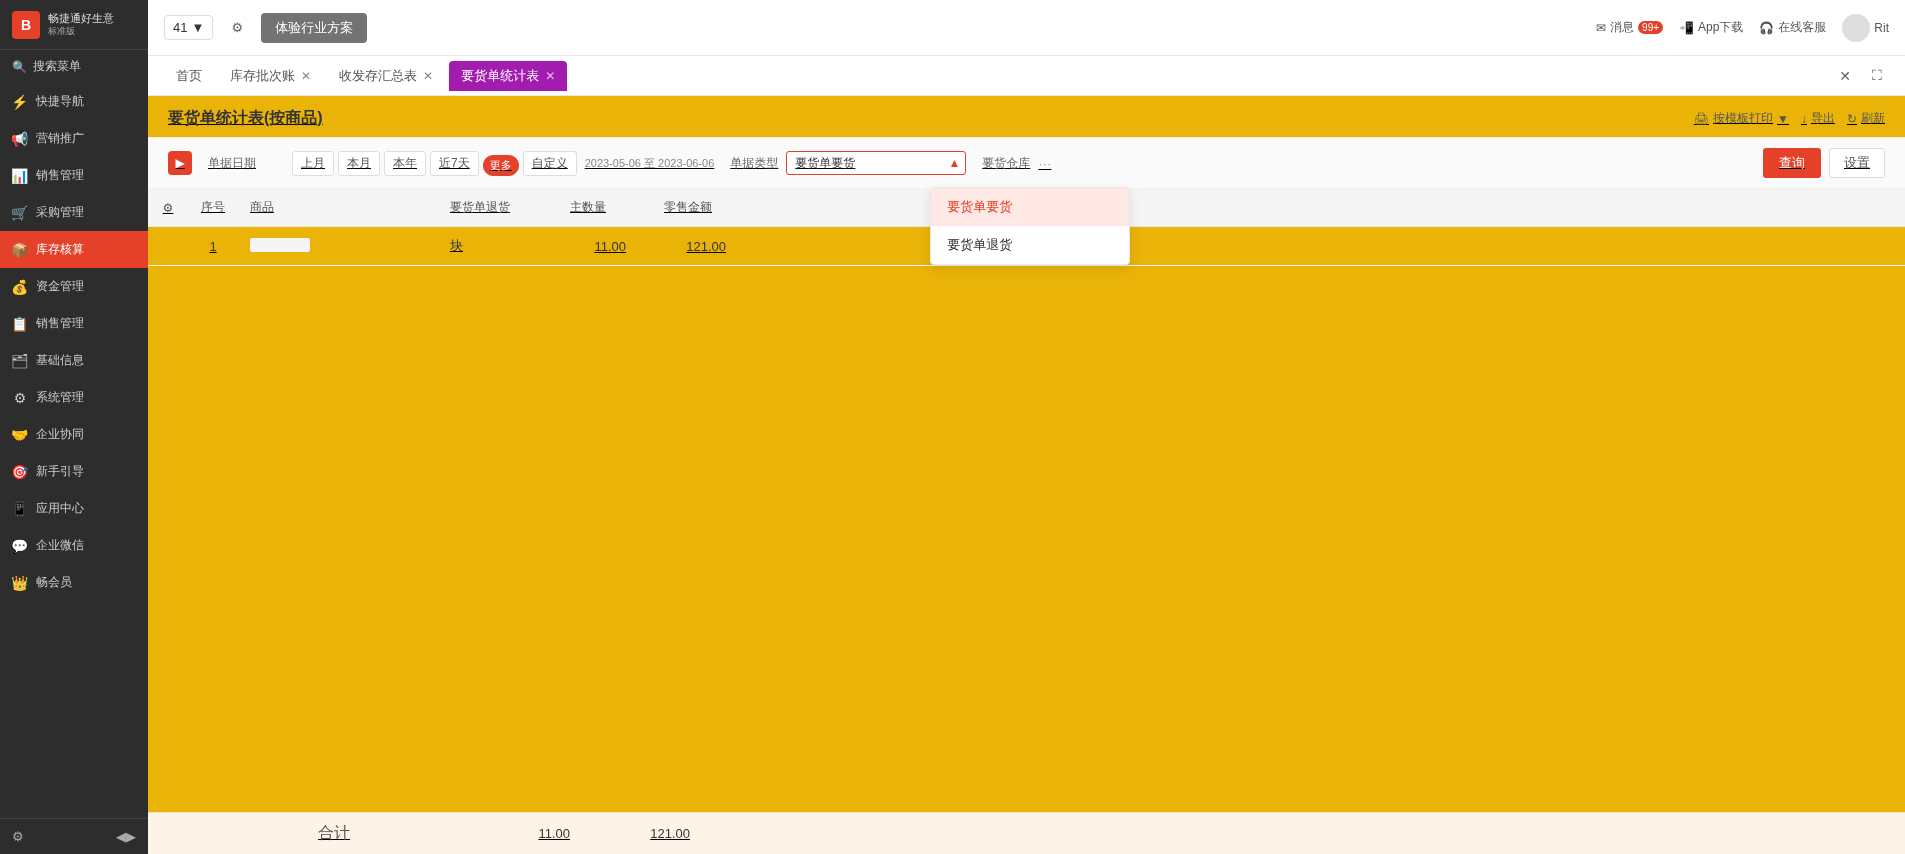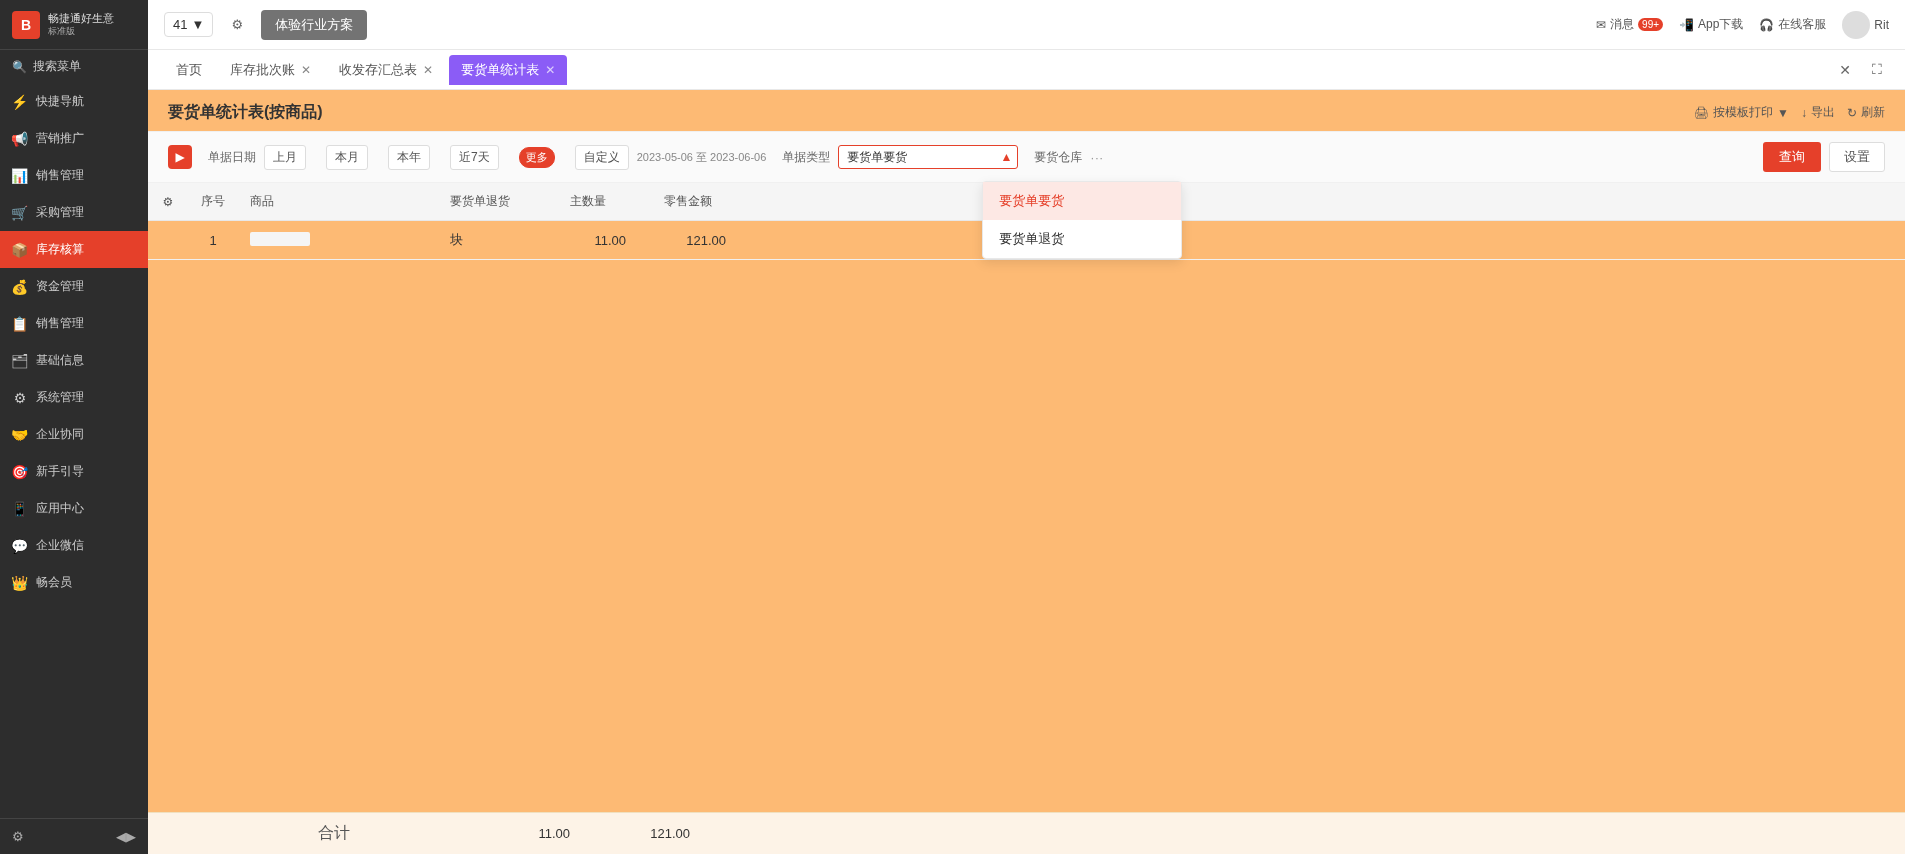--- a/index.html
+++ b/index.html
@@ -15,54 +15,54 @@
     .sidebar-nav { flex: 1; overflow-y: auto; }
     .sidebar-item { display: flex; align-items: center; padding: 10px 12px; cursor: pointer; color: #ccc; font-size: 12px; gap: 8px; }
     .sidebar-item.active { background: #e5402a; color: white; }
     .sidebar-item .item-icon { width: 16px; height: 16px; display: flex; align-items: center; justify-content: center; font-size: 14px; flex-shrink: 0; }
     .sidebar-bottom { padding: 10px 12px; display: flex; align-items: center; justify-content: space-between; border-top: 1px solid #444; }
 
     
     .main { flex: 1; display: flex; flex-direction: column; height: 854px; background: #f5f5f5; }
 
     
-    .top-header { height: 50px; background: #fff; display: flex; align-items: center; padding: 0 16px; border-bottom: 1px solid #e8e8e8; justify-content: space-between; flex-shrink: 0; }
+    .top-header { height: 56px; background: #fff; display: flex; align-items: center; padding: 0 16px; border-bottom: 1px solid #e8e8e8; justify-content: space-between; flex-shrink: 0; }
     .top-header-left { display: flex; align-items: center; gap: 12px; }
     .top-selector { display: flex; align-items: center; gap: 4px; font-size: 13px; color: #333; border: 1px solid #ddd; border-radius: 4px; padding: 4px 8px; cursor: pointer; }
     .top-settings { width: 24px; height: 24px; display: flex; align-items: center; justify-content: center; cursor: pointer; color: #666; }
     .top-trial-btn { background: #737373; color: white; border: none; padding: 6px 14px; border-radius: 4px; cursor: pointer; font-size: 13px; }
     .top-header-right { display: flex; align-items: center; gap: 16px; }
     .top-action { display: flex; align-items: center; gap: 4px; color: #555; font-size: 12px; cursor: pointer; }
     .badge { background: #e5402a; color: white; border-radius: 10px; font-size: 10px; padding: 1px 4px; }
     .avatar { width: 28px; height: 28px; background: #ddd; border-radius: 50%; }
 
     
     .tab-bar { height: 40px; background: #fff; display: flex; align-items: center; padding: 0 16px; border-bottom: 1px solid #e8e8e8; flex-shrink: 0; gap: 4px; }
     .tab-item { display: flex; align-items: center; padding: 6px 12px; cursor: pointer; font-size: 13px; color: #555; border-radius: 4px 4px 0 0; gap: 6px; white-space: nowrap; }
-    .tab-item.active { background: #8b5cf6; color: white; }
+    .tab-item.active { background: #a21caf; color: white; }
     .tab-close { font-size: 12px; cursor: pointer; opacity: 0.7; }
     .tab-home { color: #555; font-size: 13px; padding: 6px 12px; cursor: pointer; }
     .tab-right { margin-left: auto; display: flex; align-items: center; gap: 8px; }
     .tab-icon-btn { width: 24px; height: 24px; display: flex; align-items: center; justify-content: center; cursor: pointer; color: #666; font-size: 14px; }
 
     
-    .page-content { flex: 1; background: #fdba74; margin: 0; overflow: hidden; display: flex; flex-direction: column; }
+    .page-content { flex: 1; background: #eab308; margin: 0; overflow: hidden; display: flex; flex-direction: column; text-decoration: underline; }
 
     
     .page-title-bar { padding: 12px 20px 8px; display: flex; align-items: center; justify-content: space-between; border-bottom: 1px solid #f0f0f0; flex-shrink: 0; }
     .page-title { font-size: 16px; font-weight: bold; color: #333; }
     .page-title-actions { display: flex; align-items: center; gap: 12px; }
     .action-link { display: flex; align-items: center; gap: 4px; color: #555; font-size: 12px; cursor: pointer; }
 
     
     .filter-bar { padding: 10px 20px; display: flex; align-items: center; gap: 16px; border-bottom: 1px solid #f0f0f0; flex-shrink: 0; background: #fafafa; flex-wrap: wrap; }
     .filter-expand-btn { width: 24px; height: 24px; background: #e5402a; color: white; border-radius: 4px; display: flex; align-items: center; justify-content: center; cursor: pointer; font-size: 12px; flex-shrink: 0; }
     .filter-group { display: flex; align-items: center; gap: 8px; }
     .filter-label { font-size: 12px; color: #666; white-space: nowrap; }
-    .date-btns { display: flex; align-items: center; gap: 20px; }
+    .date-btns { display: flex; align-items: flex-end; gap: 4px; margin-left: 28px; }
     .date-btn { padding: 3px 8px; border: 1px solid #ddd; border-radius: 3px; font-size: 12px; cursor: pointer; color: #555; background: white; }
     .date-btn.more { background: #e5402a; color: white; border-color: #e5402a; border-radius: 10px; padding: 2px 6px; font-size: 11px; }
     .date-btn.custom { color: #555; }
     .date-range { font-size: 11px; color: #888; }
 
     .filter-type-group { display: flex; align-items: center; gap: 8px; position: relative; }
     .filter-select-wrap { position: relative; display: flex; align-items: center; }
     .filter-select { border: 1px solid #e5402a; border-radius: 3px; padding: 4px 24px 4px 8px; font-size: 12px; color: #333; min-width: 180px; background: white; appearance: none; cursor: pointer; }
     .select-chevron { position: absolute; right: 6px; color: #e5402a; font-size: 12px; pointer-events: none; }
 

